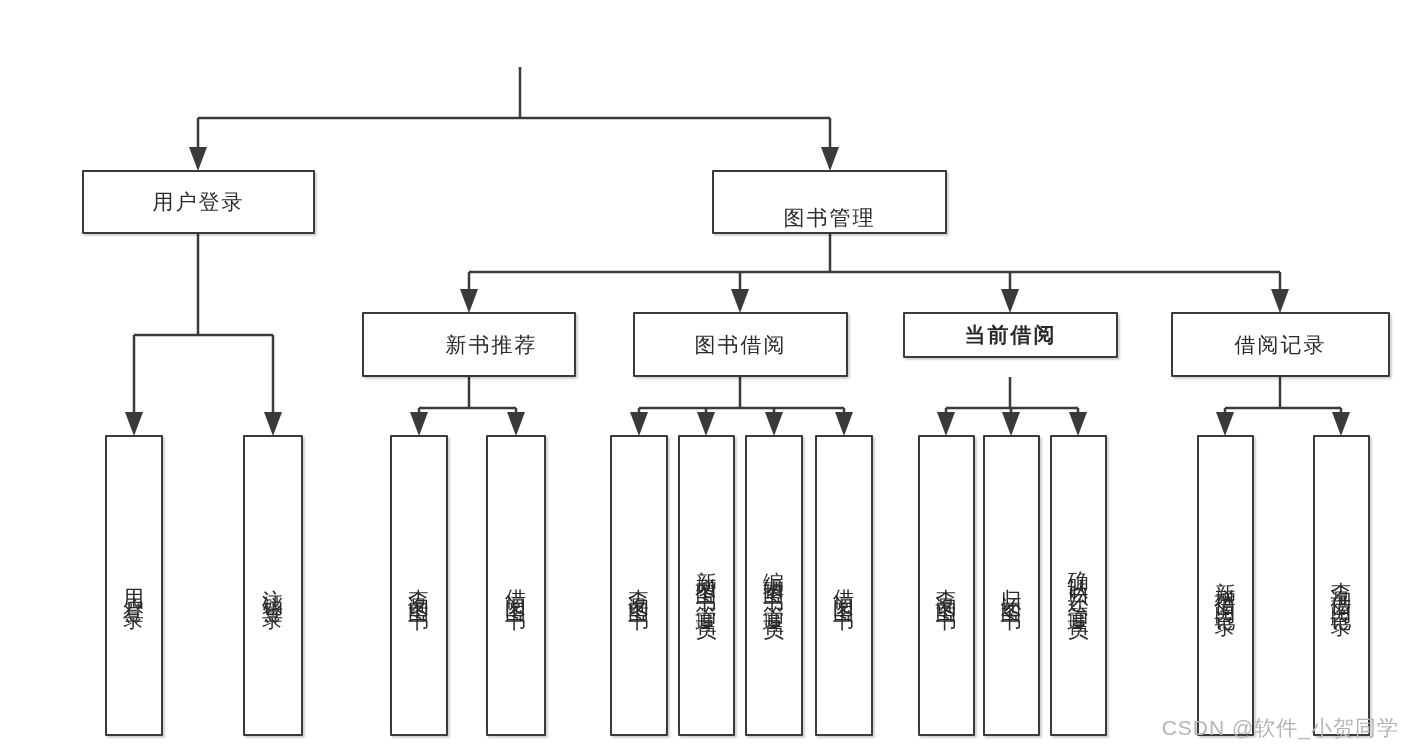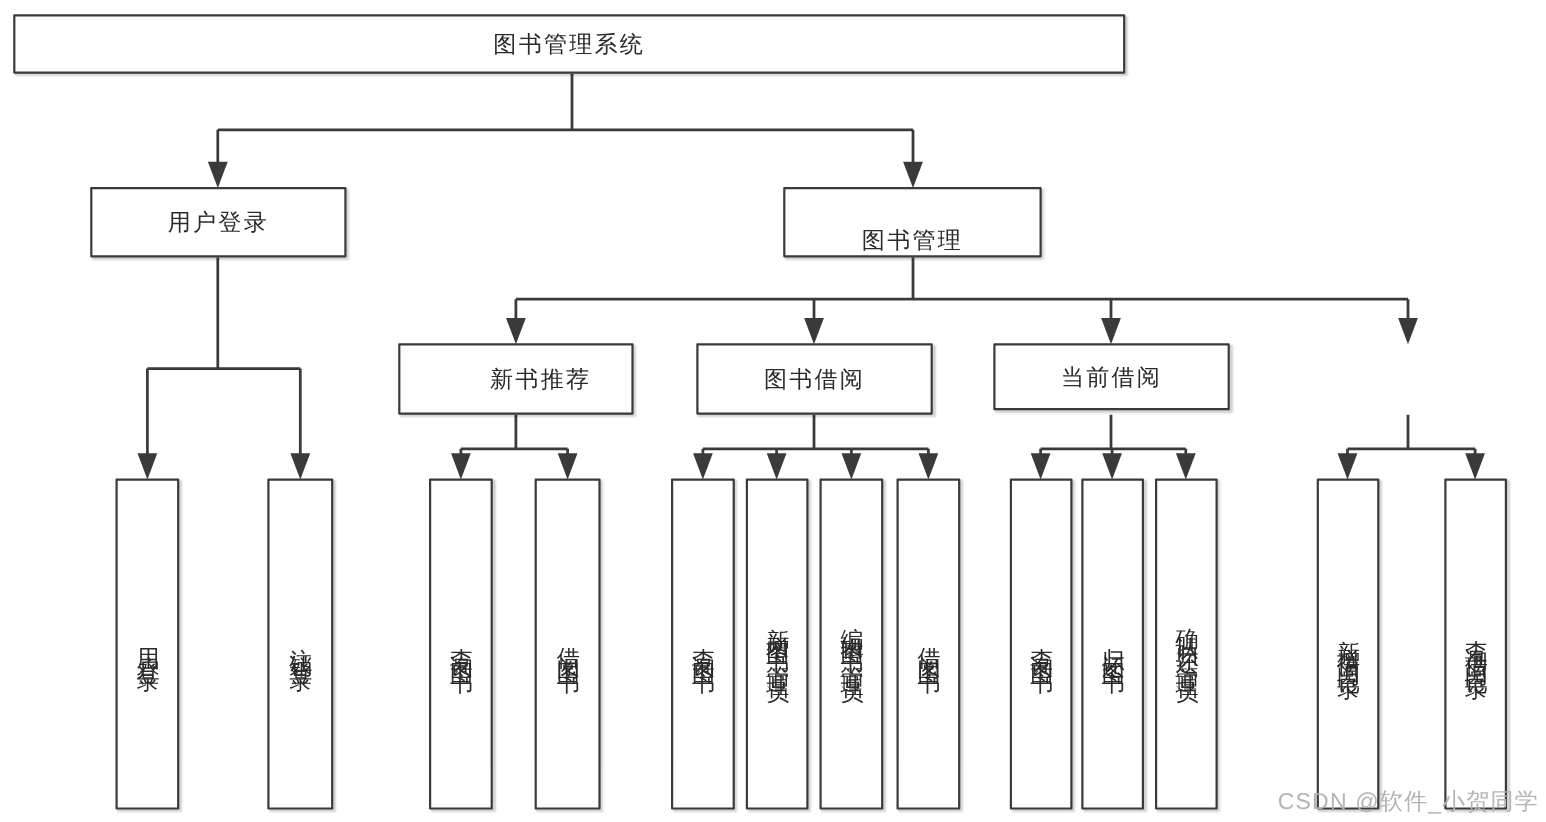--- a/index.html
+++ b/index.html
@@ -21,21 +21,21 @@
     font-size:21px; letter-spacing:7px; line-height:1.1;
   }
   
   .n-root { left:12px;  top:13px;  width:1011px; height:54px; }
   
   .n-l2a  { left:82px;  top:170px; width:233px;  height:64px; }
   .n-l2b  { left:712px; top:170px; width:235px;  height:64px;align-items:flex-end; }
   
   .n-l3a  { left:362px;  top:312px; width:214px; height:65px;padding-left:45px; }
   .n-l3b  { left:633px;  top:312px; width:215px; height:65px; }
-  .n-l3c  { left:903px;  top:312px; width:215px; height:61px; }
+  .n-l3c  { left:903px;  top:312px; width:215px; height:46px;font-weight:bold; }
   .n-l3d  { left:1171px; top:312px; width:219px; height:65px; }
   
   .leaf { top:435px; height:301px; }
   .n-f1  { left:105px;  width:58px; }
   .n-f2  { left:243px;  width:60px; }
   .n-f3  { left:390px;  width:58px; }
   .n-f4  { left:486px;  width:60px; }
   .n-f5  { left:610px;  width:58px; }
   .n-f6  { left:678px;  width:57px; }
   .n-f7  { left:745px;  width:58px; }
@@ -100,39 +100,39 @@
       <polygon points="1069,412 1087,412 1078,436"></polygon>
     </g>
 
     <g>
       <path d="M1280,377 V408 M1225,408 H1341 M1225,408 V414 M1341,408 V414"></path>
       <polygon points="1216,412 1234,412 1225,436"></polygon>
       <polygon points="1332,412 1350,412 1341,436"></polygon>
     </g>
   </svg>
 
-  <div class="node h n-root">
-    <span>图书管理系统</span>
-  </div>
 
   <div class="node h n-l2a">
     <span>用户登录</span>
   </div>
   <div class="node h n-l2b">
     <span>图书管理</span>
   </div>
 
   <div class="node h n-l3a">
     <span>新书推荐</span>
   </div>
   <div class="node h n-l3b">
     <span>图书借阅</span>
   </div>
   <div class="node h n-l3c">
     <span>当前借阅</span>
+  </div>
+  <div class="node h n-l3d">
+    <span>借阅记录</span>
   </div>
 
   <div class="node v leaf n-f1">
     <span>用户登录</span>
   </div>
   <div class="node v leaf n-f2">
     <span>注销登录</span>
   </div>
   <div class="node v leaf n-f3">
     <span>查询图书</span>

